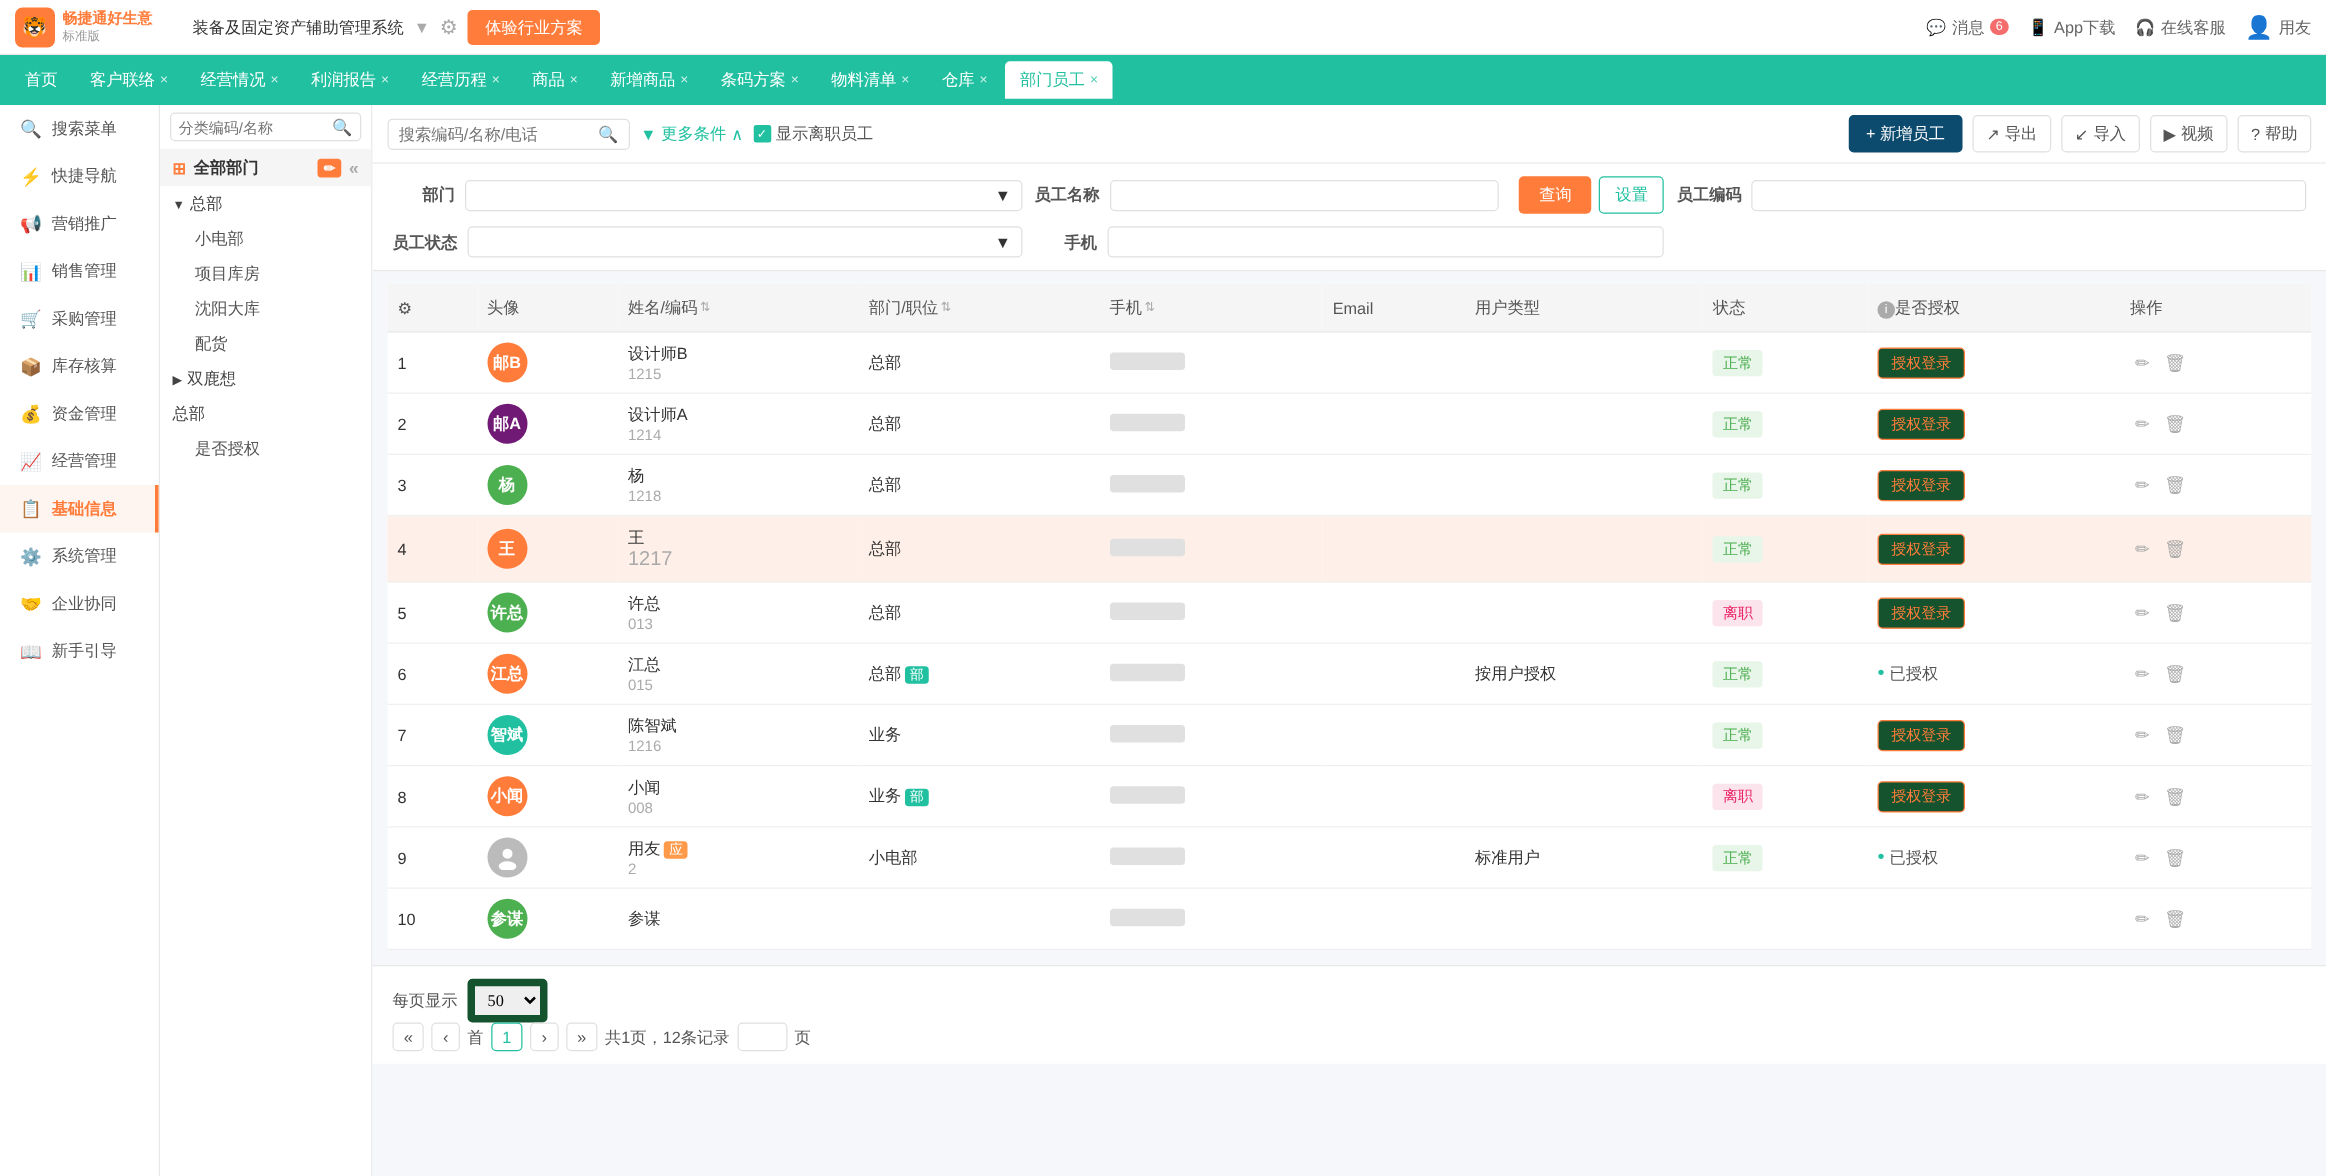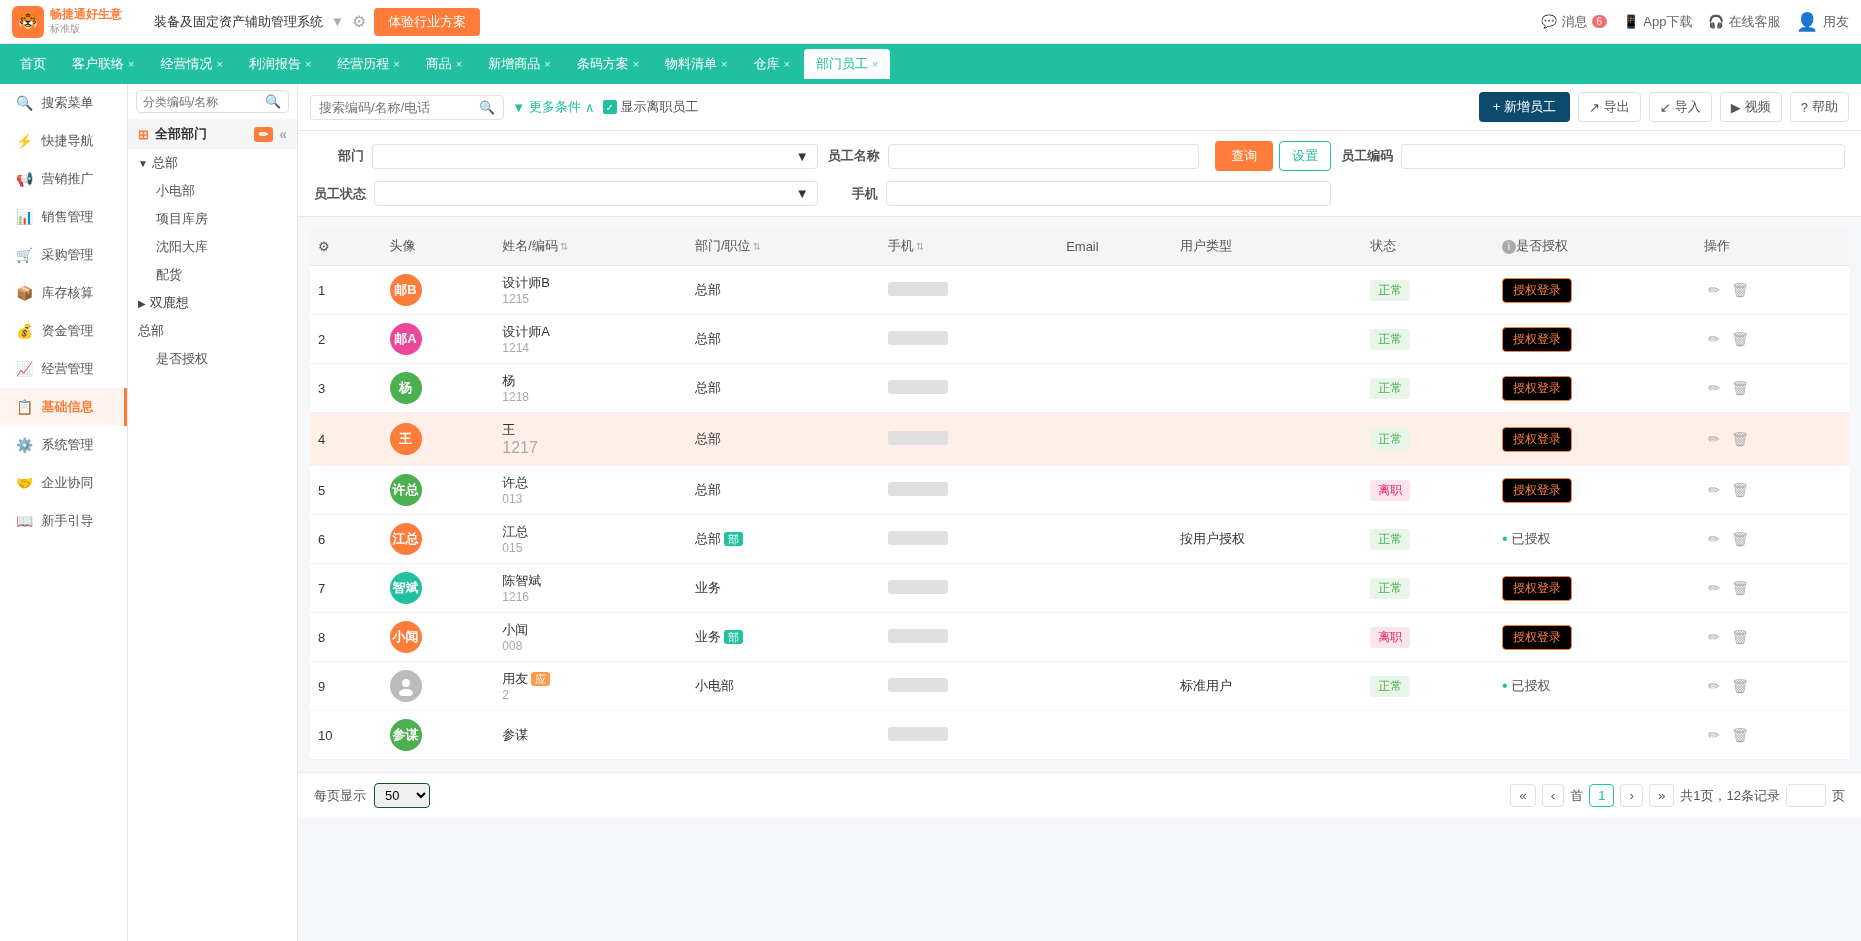--- a/index.html
+++ b/index.html
@@ -89,33 +89,33 @@
     th { padding: 10px 8px; text-align: left; font-size: 13px; color: #555; font-weight: 500; border-bottom: 1px solid #e8e8e8; white-space: nowrap; }
     td { padding: 8px 8px; font-size: 13px; color: #333; border-bottom: 1px solid #f0f0f0; vertical-align: middle; }
     tr.highlighted { background: #fef0e8; }
 
     .avatar { width: 32px; height: 32px; border-radius: 50%; display: flex; align-items: center; justify-content: center; color: #fff; font-size: 13px; font-weight: bold; }
 
     .status-badge { display: inline-block; padding: 2px 8px; border-radius: 3px; font-size: 12px; }
     .status-normal { background: #e8f5e9; color: #4caf50; }
     .status-resigned { background: #fce4ec; color: #e91e63; }
 
-    .auth-btn { border: 1px solid #ff7c3a; color: #ff7c3a; background: #000000; border-radius: 4px; padding: 3px 10px; cursor: pointer; font-size: 12px; white-space: nowrap; }
+    .auth-btn { border: 1px solid #ff7c3a; color: #ff7c3a; background: #14532d; border-radius: 4px; padding: 3px 10px; cursor: pointer; font-size: 12px; white-space: nowrap; }
     .auth-dot { display: flex; align-items: center; gap: 4px; font-size: 13px; color: #555; }
     .dot-green { color: #20c0a0; font-size: 16px; }
 
     .op-btn { background: none; border: none; cursor: pointer; color: #aaa; font-size: 14px; padding: 2px 4px; }
 
     .tag-dept { background: #20c0a0; color: #fff; border-radius: 3px; font-size: 11px; padding: 1px 4px; margin-left: 3px; }
     .tag-app { background: #ff9a4a; color: #fff; border-radius: 3px; font-size: 11px; padding: 1px 4px; margin-left: 3px; }
 
     
-    .pagination { display: flex; align-items: center; justify-content: space-between; padding: 10px 16px; background: #fff; border-top: 1px solid #e8e8e8; }
+    .pagination { display: flex; align-items: flex-start; justify-content: space-between; padding: 10px 16px; background: #fff; border-top: 1px solid #e8e8e8; flex-direction: column; }
     .page-left { display: flex; align-items: center; gap: 8px; font-size: 13px; color: #555; }
-    .page-select { border: 1px solid #14532d; border-radius: 4px; padding: 3px 6px; font-size: 13px; }
+    .page-select { border: 6px solid #14532d; border-radius: 4px; padding: 3px 6px; font-size: 13px; font-family: Liberation Serif, serif; }
     .page-right { display: flex; align-items: center; gap: 6px; font-size: 13px; color: #555; }
     .page-btn { border: 1px solid #e0e0e0; background: #fff; border-radius: 4px; padding: 3px 8px; cursor: pointer; color: #555; }
     .page-num { border: 1px solid #20c0a0; color: #20c0a0; background: #fff; border-radius: 4px; padding: 3px 8px; }
     .page-input { border: 1px solid #e0e0e0; border-radius: 4px; padding: 3px 6px; width: 40px; text-align: center; font-size: 13px; }
 
     .blurred { background: #e0e0e0; border-radius: 3px; color: transparent; user-select: none; min-width: 60px; display: inline-block; height: 14px; }
 
     .col-sort { cursor: pointer; display: inline-flex; align-items: center; gap: 2px; }
     .col-sort::after { content: '⇅'; font-size: 10px; color: #aaa; }
 
@@ -394,21 +394,21 @@
     <td><span class="status-badge status-normal">正常</span></td>
     <td><button class="auth-btn">授权登录</button></td>
     <td>
       <button class="op-btn">✏</button>
       <button class="op-btn">🗑</button>
     </td>
   </tr>
               <tr>
     <td>2</td>
     <td>
-      <div class="avatar" style="background:#ec4899">
+      <div class="avatar" style="background:#701a75">
         邮A
       </div>
     </td>
     <td>
       <div>设计师A</div>
       <div style="color:#aaa;font-size:12px;">1214</div>
     </td>
     <td>总部</td>
     <td><span class="blurred"> </span></td>
     <td></td>

